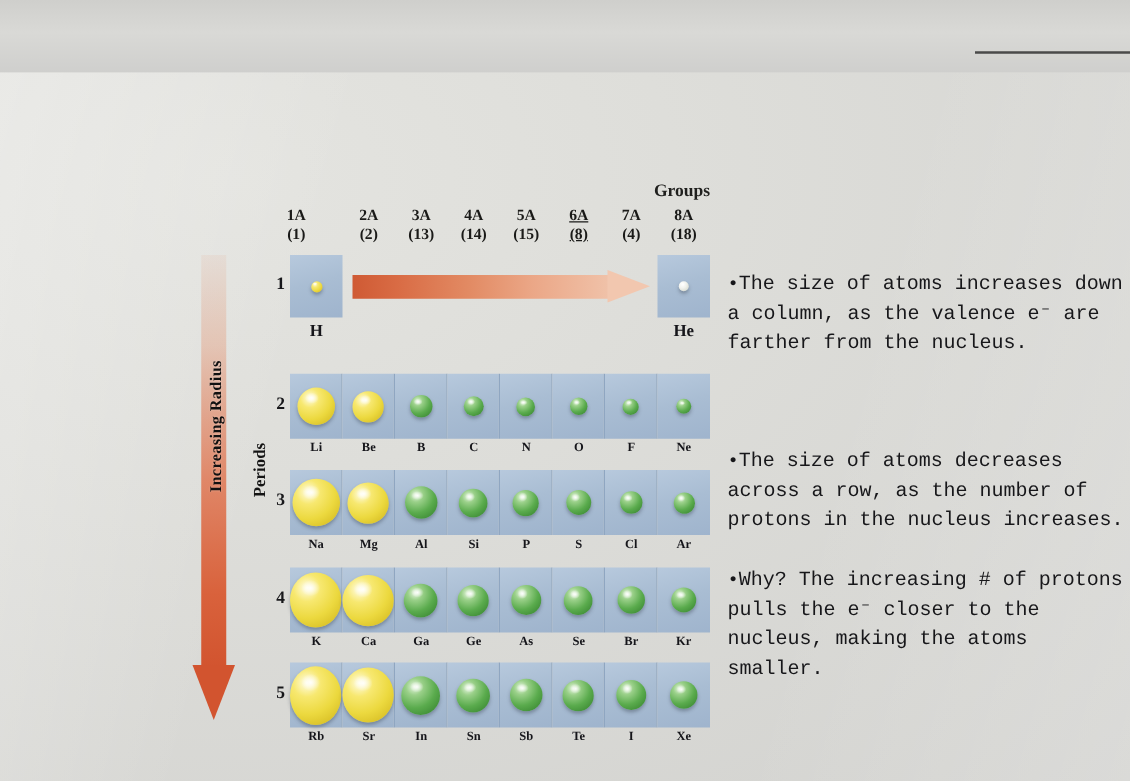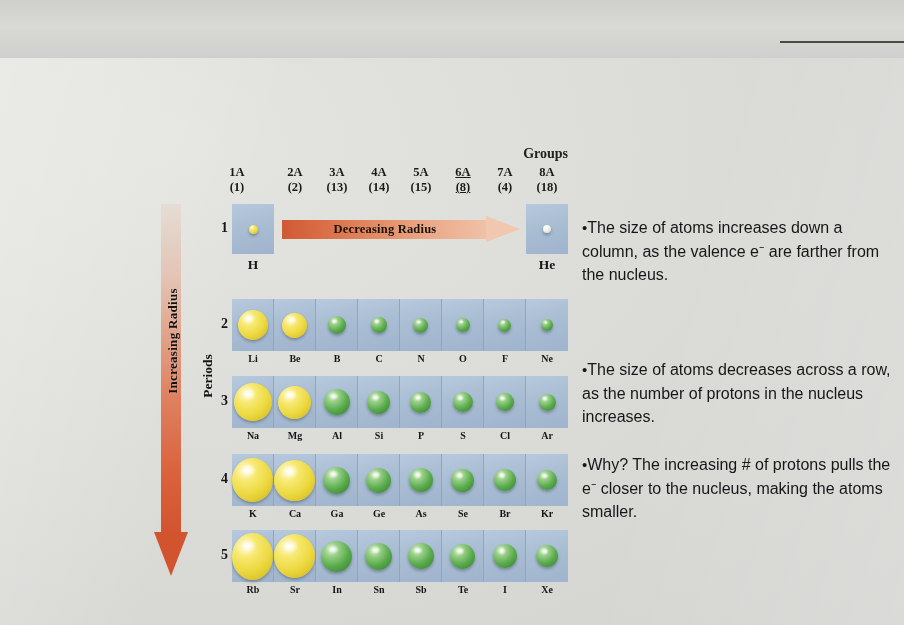--- a/index.html
+++ b/index.html
@@ -151,21 +151,21 @@
   #dec-text{
     position:absolute;left:0;top:5px;width:206px;text-align:center;
     font-family:"Liberation Serif", serif;font-weight:bold;font-size:12.5px;color:#191208;
     line-height:17px;letter-spacing:.2px;
   }
 
   
   .bullet{
     position:absolute;left:582px;width:318px;
     font-size:16px;line-height:23.5px;color:#17171a;
-    font-family:Liberation Sans, sans-serif;
+    font-family:Liberation Mono, monospace;
   }
   #bullet-1{top:158px;}
   #bullet-2{top:300px;}
   #bullet-3{top:395px;}
   .bullet .dot{font-size:15px;}
 </style>
 </head>
 <body>
 
 <div id="question-band">
@@ -205,21 +205,20 @@
     </div>
 
   <div id="row1-h" class="cell solo">
     <div class="sphere s-yellow" style="width:9px;height:9px;"></div>
   </div>
   <div id="sym-h">H</div>
 
   <div id="decreasing-arrow">
     <div id="dec-shaft"></div>
     <div id="dec-head"></div>
-    <div id="dec-text">Decreasing Radius</div>
   </div>
 
   <div id="row1-he" class="cell solo">
     <div class="sphere s-pale" style="width:8px;height:8px;"></div>
   </div>
   <div id="sym-he">He</div>
 
   <div id="periodic-rows">
       <div class="pt-row" style="top: 241px; height: 52px;">
         <div class="cell" style="height: 52px;">

